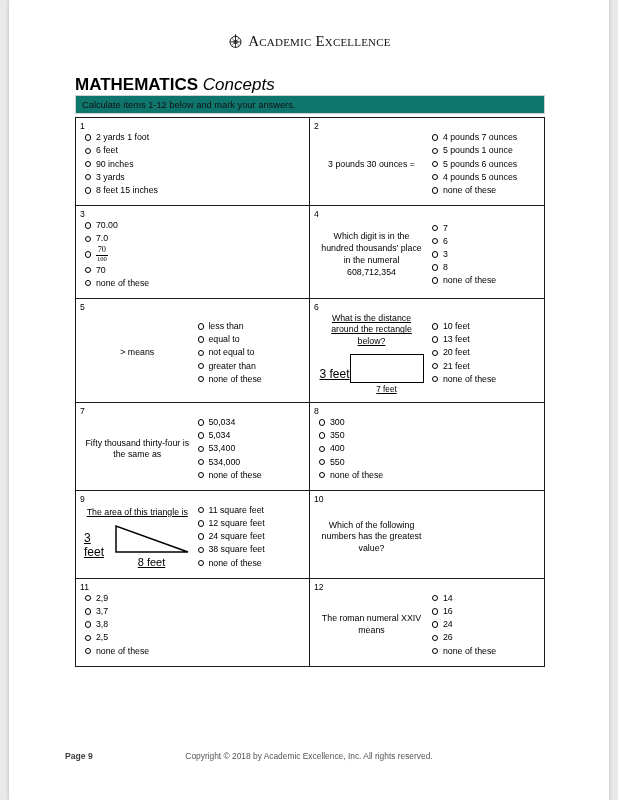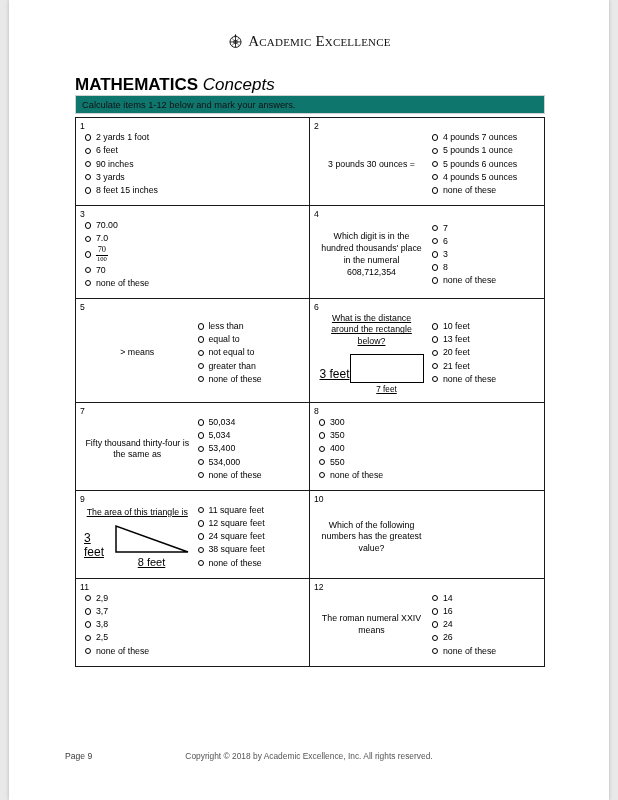--- a/index.html
+++ b/index.html
@@ -121,21 +121,21 @@
   .rect-base { font-size: 8.2px; margin-top: 2px; }
 
   .tri-wrap { display: flex; align-items: center; margin-top: 4px; }
   .tri-col { display: flex; flex-direction: column; align-items: center; }
   .tri-base { font-size: 11px; margin-top: 1px; }
 
   
   .footer { position: absolute; left: 0; top: 751px; width: 600px; }
   .pagenum {
     position: absolute; left: 56px; top: 0;
-    font-size: 8.6px; font-weight: normal; color: #3a3a3a;
+    font-size: 8.6px; font-weight: bold; color: #3a3a3a;
   }
   .copyright {
     position: absolute; left: 0; top: 0; width: 600px;
     text-align: center;
     font-size: 8.4px; color: #555;
   }
 </style>
 </head>
 <body>
 

